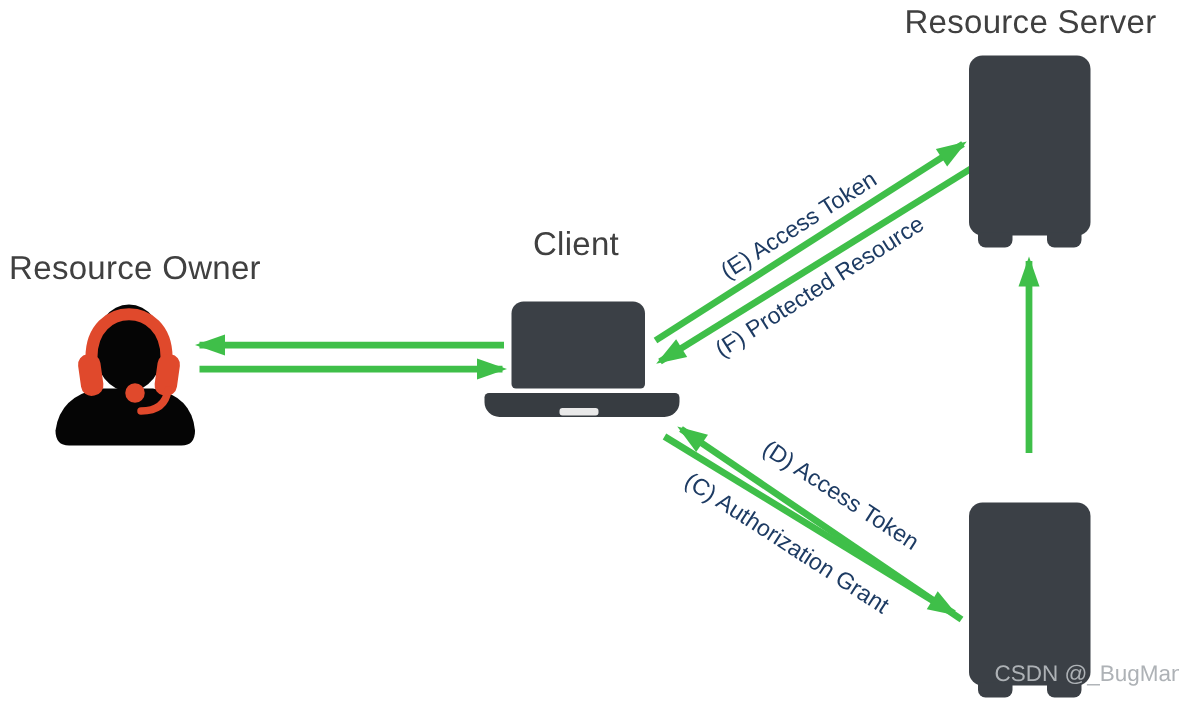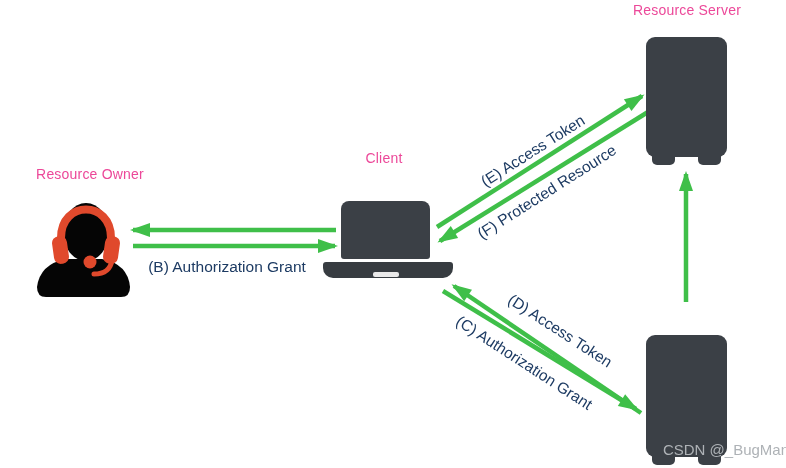--- a/index.html
+++ b/index.html
@@ -10,22 +10,22 @@
     overflow:hidden;
     font-family:"Liberation Sans", sans-serif;
   }
   
   .arrow-layer{position:absolute;left:0;top:0;width:786px;height:468px;}
 
   
   .node-label{
     position:absolute;
     transform:translateX(-50%);
-    color:#ec4899;
-    font-size:14px;
+    color:#404040;
+    font-size:22px;
     letter-spacing:0.2px;
     white-space:nowrap;
   }
   
   .flow-label{
     position:absolute;
     color:#1d3b63;
     font-size:15.5px;
     white-space:nowrap;
   }
@@ -134,21 +134,20 @@
     <rect x="74" y="46" width="15" height="28" rx="7" fill="#e0492c" transform="rotate(8 82 60)"></rect>
 
     <path d="M 82,70 Q 80,84 64,84" stroke="#e0492c" stroke-width="5" fill="none" stroke-linecap="round"></path>
     <circle cx="60" cy="72" r="6.5" fill="#e0492c"></circle>
   </svg>
 
   <div class="node-label" style="left:687px;top:2px;">Resource Server</div>
   <div class="node-label" style="left:384px;top:150px;">Client</div>
   <div class="node-label" style="left:90px;top:166px;text-align:right;">Resource Owner</div>
 
-  <div class="flow-label centered" style="left:227px;top:258px;">(B) Authorization Grant</div>
   <div class="flow-label rot-up" style="left:533px;top:151px;">(E) Access Token</div>
   <div class="flow-label rot-up" style="left:547px;top:192px;">(F) Protected Resource</div>
   <div class="flow-label rot-down" style="left:560px;top:331px;">(D) Access Token</div>
   <div class="flow-label rot-down" style="left:524px;top:363px;">(C) Authorization Grant</div>
 
   <div class="watermark">CSDN @_BugMan</div>
 
 </div>
 
 </body></html>

